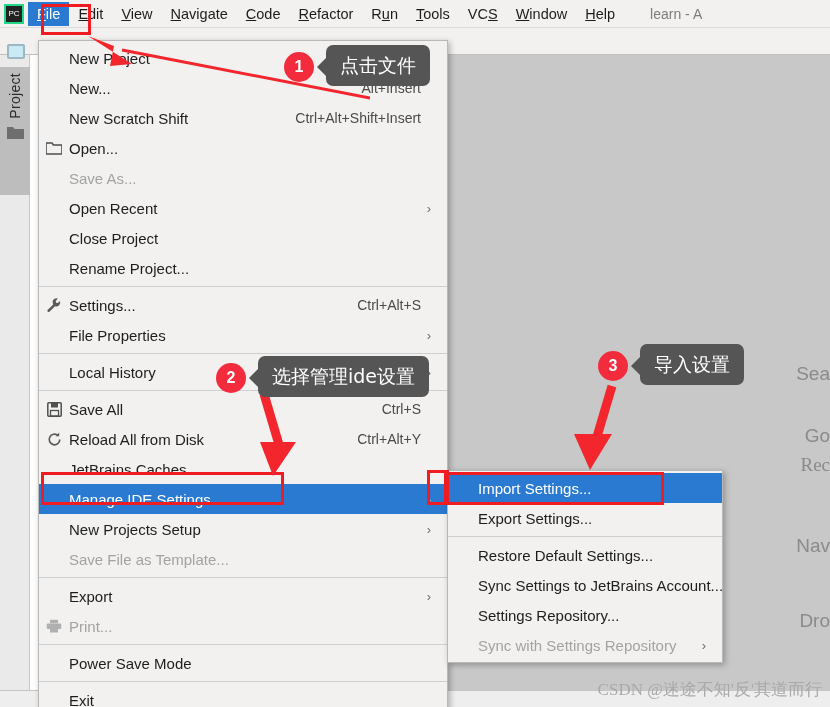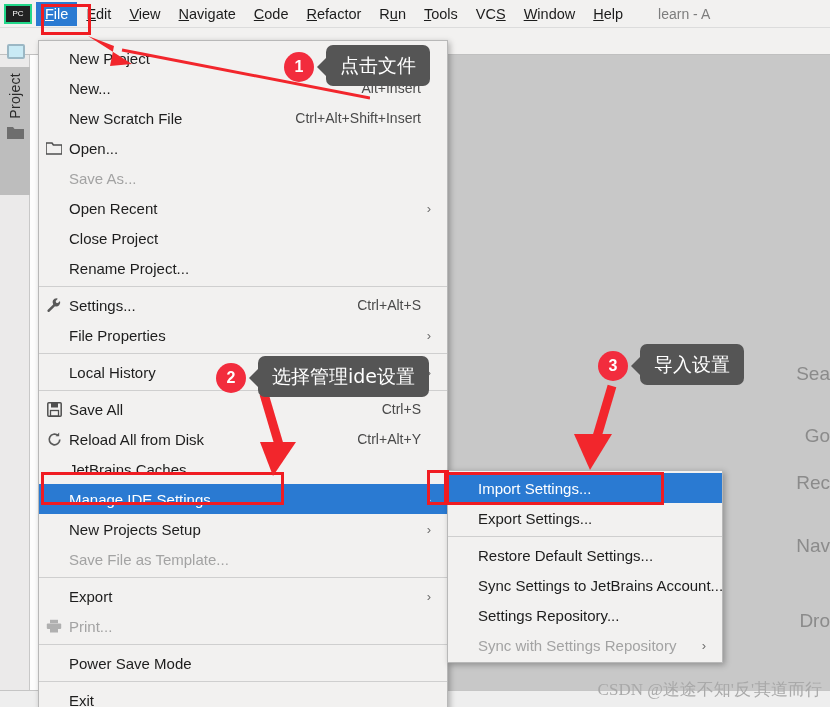--- a/index.html
+++ b/index.html
@@ -63,21 +63,21 @@
     white-space: nowrap; overflow: hidden;
   }
 
   
   .menubar {
     position: absolute; left: 0; top: 0; width: 830px; height: 28px;
     background: #f2f1f0; display: flex; align-items: center;
     border-bottom: 1px solid #dcdcdc;
   }
   .pc-logo {
-    width: 28px; height: 20px; margin-left: 4px; margin-right: 4px;
+    width: 20px; height: 20px; margin-left: 4px; margin-right: 4px;
     background: #222; color: #fff; font-size: 8px; font-weight: normal;
     display: flex; align-items: center; justify-content: center;
     border: 2px solid #21d789; position: relative;
   }
   .mb-item {
     padding: 4px 9px; font-size: 14.5px; color: #1c1c1c; cursor: default;
     white-space: nowrap;
   }
   .mb-item.active { background: #2a7ad2; color: #ffffff; }
   .mb-item u { text-decoration: underline; }
@@ -155,21 +155,21 @@
     <span class="folder-ic">
       <svg width="17" height="14" viewBox="0 0 17 14">
         <path d="M0 2 L6 2 L7.5 4 L17 4 L17 14 L0 14 Z" fill="#6e6e6e"></path>
       </svg>
     </span>
   </div>
 
   <div id="ghost-texts">
       <div class="ghost" style="top: 363px; right: 0px;">Sea</div>
       <div class="ghost" style="top: 425px; right: 0px;">Go</div>
-      <div class="ghost" style="top: 472px; right: 0px;">Rec</div>
+      <div class="ghost" style="top: 454px; right: 0px; font-family: Liberation Serif, serif;">Rec</div>
       <div class="ghost" style="top: 535px; right: 0px;">Nav</div>
       <div class="ghost" style="top: 592px; right: 0px; margin-top: 18px;">Dro</div>
     </div>
 
   <div class="menubar">
     <div class="pc-logo">PC</div>
     <div id="menubar-items" style="display:flex;align-items:center;">
         <div class="mb-item active"><u>F</u>ile</div>
         <div class="mb-item"><u>E</u>dit</div>
         <div class="mb-item"><u>V</u>iew</div>
@@ -192,21 +192,21 @@
         <span class="arw"></span>
       </div>
       <div class="mi">
         <span class="ic"></span>
         <span class="lbl">New...</span>
         <span class="sc">Alt+Insert</span>
         <span class="arw"></span>
       </div>
       <div class="mi">
         <span class="ic"></span>
-        <span class="lbl">New Scratch File</span>
+        <span class="lbl">New Scratch Shift</span>
         <span class="sc">Ctrl+Alt+Shift+Insert</span>
         <span class="arw"></span>
       </div>
       <div class="mi">
         <span class="ic">
           <svg width="16" height="13" viewBox="0 0 16 13">
             <path d="M0 1 L6 1 L7.4 3 L16 3 L16 12 L0 12 Z" fill="none" stroke="#4f4f4f" stroke-width="1.6"></path>
           </svg>
         </span>
         <span class="lbl">Open...</span>

